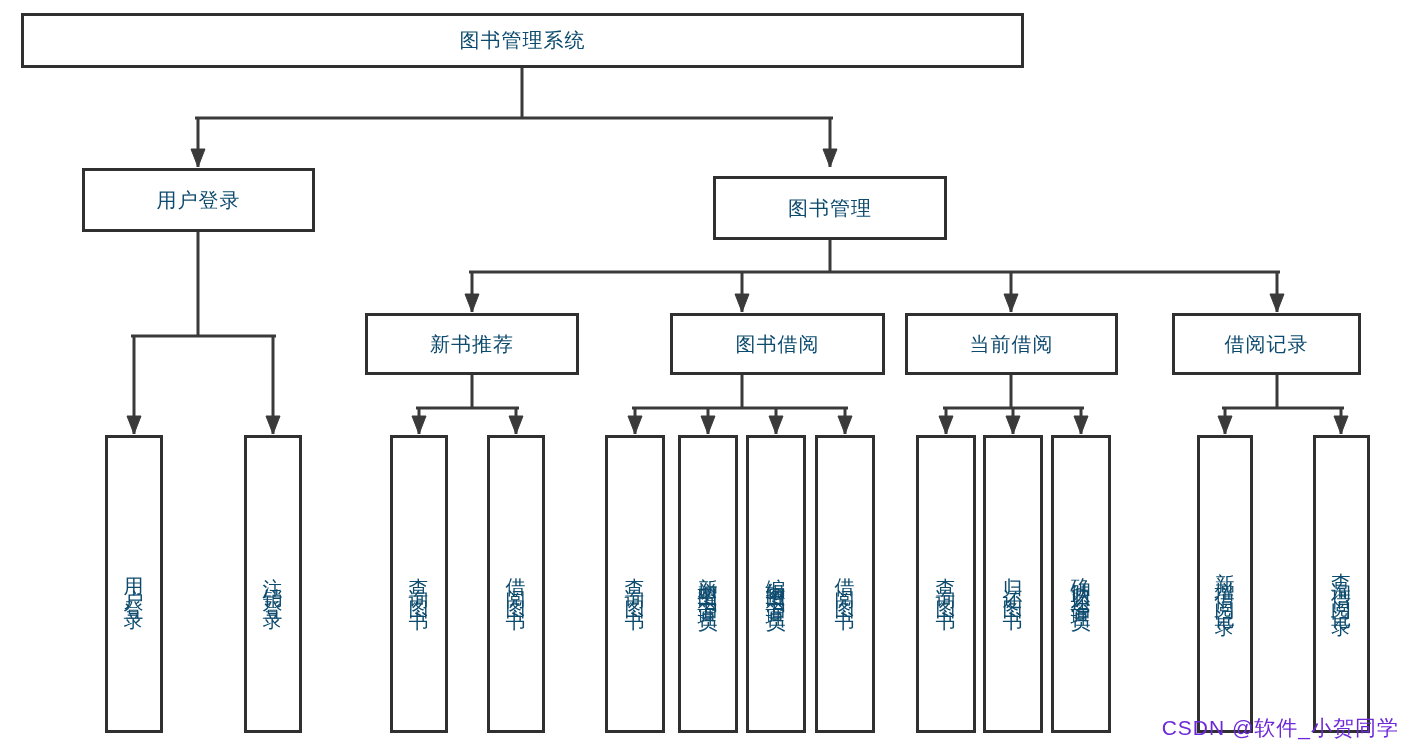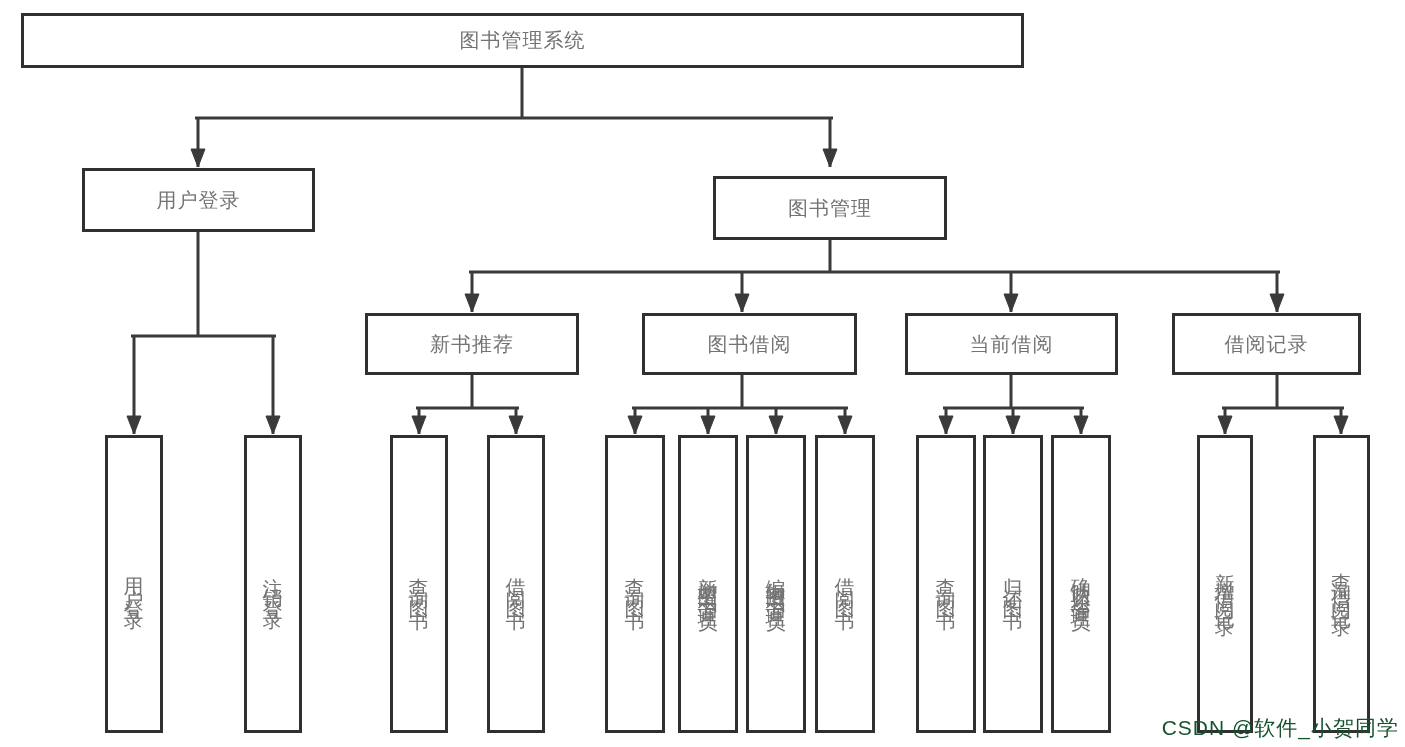--- a/index.html
+++ b/index.html
@@ -14,21 +14,21 @@
   #wires { position: absolute; left: 0; top: 0; z-index: 0; pointer-events: none; }
   .box {
     position: absolute;
     box-sizing: border-box;
     background: #ffffff;
     border: 3px solid #303030;
     display: flex;
     align-items: center;
     justify-content: center;
     z-index: 1;
-    color: #737373;
+    color: #0c4a6e;
   }
   .h-label {
     font-size: 20px;
     letter-spacing: 1px;
     white-space: nowrap;
   }
   .v-label {
     writing-mode: vertical-rl;
     text-orientation: mixed;
     font-size: 20px;
@@ -37,21 +37,21 @@
     white-space: nowrap;
   }
   .v-label.mid  { letter-spacing: 9px; }
   .v-label.long { letter-spacing: 5px; }
   .watermark {
     position: absolute;
     top: 714px;
     right: 6px;
     z-index: 2;
     font-size: 21px;
-    color: #14532d;
+    color: #6d28d9;
     letter-spacing: 1px;
     white-space: nowrap;
   }
 </style>
 </head>
 <body>
 
 <div id="diagram">
 
   <svg id="wires" width="1405" height="747" viewBox="0 0 1405 747">
@@ -104,21 +104,21 @@
   <div class="box" style="left:82px; top:168px; width:233px; height:64px;">
     <span class="h-label">用户登录</span>
   </div>
   <div class="box" style="left:713px; top:168px; width:234px; height:64px;margin-top:8px;">
     <span class="h-label">图书管理</span>
   </div>
 
   <div class="box" style="left:365px; top:313px; width:214px; height:62px;font-family:Liberation Serif, serif;">
     <span class="h-label">新书推荐</span>
   </div>
-  <div class="box" style="left:642px; top:313px; width:215px; height:62px;align-items:center;">
+  <div class="box" style="left:670px; top:313px; width:215px; height:62px;align-items:center;">
     <span class="h-label">图书借阅</span>
   </div>
   <div class="box" style="left:905px; top:313px; width:213px; height:62px;">
     <span class="h-label">当前借阅</span>
   </div>
   <div class="box" style="left:1172px; top:313px; width:189px; height:62px;">
     <span class="h-label">借阅记录</span>
   </div>
 
   <div class="box" style="left:105px; top:435px; width:58px; height:298px;">

